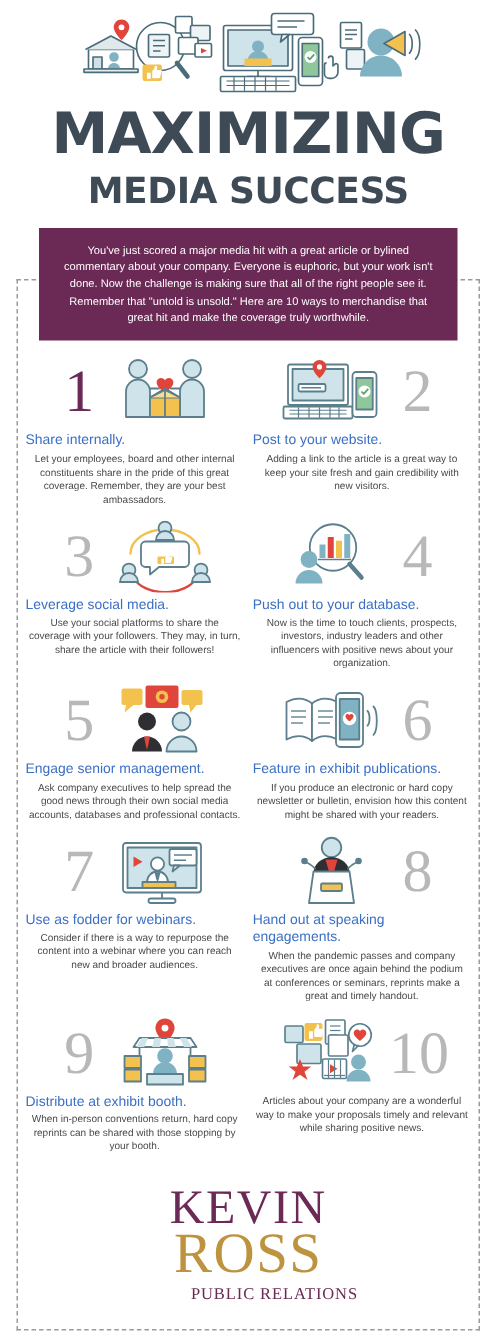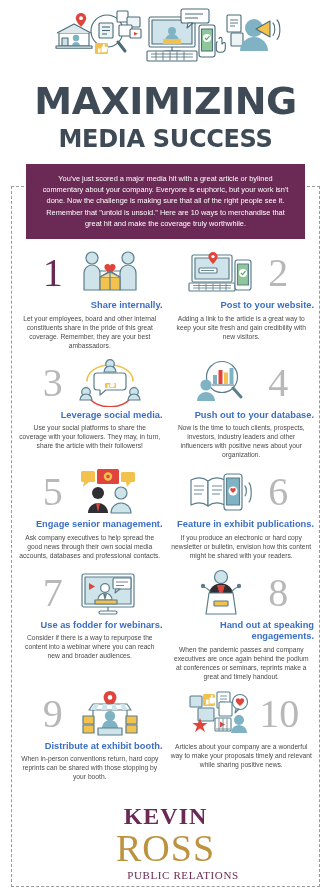--- a/index.html
+++ b/index.html
@@ -21,21 +21,20 @@
 
   
   .title-block{
     text-align:center;
     padding:2px 6px 6px 6px;
   }
   .title-line1{
     font-size:38px;line-height:38px;font-weight:bold;
     color:#3e4a56;letter-spacing:-0.5px;
     font-family:"DejaVu Sans", sans-serif;
-    margin-top:12px;
   }
   .title-line2{
     font-size:24px;line-height:38px;font-weight:bold;
     color:#3e4a56;letter-spacing:-0.3px;
     font-family:"DejaVu Sans", sans-serif;
   }
 
   
   .dashed-frame{
     position:absolute;
@@ -82,48 +81,47 @@
   .num{
     font-family:"Liberation Serif", serif;
     font-size:40px;line-height:40px;
     color:#b8b8b8;
     font-weight:normal;
     width:38px;text-align:center;flex:0 0 38px;
   }
   .num.accent{color:#6b2a55;}
   .art{width:72px;height:50px;flex:0 0 72px;display:flex;align-items:center;justify-content:center;}
   .tip-head{
-    text-align:right;
+    text-align:left;
     color:#3b6fc4;
     font-size:9.3px;
     line-height:11.5px;
-    font-weight:bold;
+    font-weight:normal;
     margin-top:1px;
   }
   .tip-body{
     text-align:center;
     color:#4a4a4a;
     font-size:6.7px;
     line-height:9px;
     margin-top:2px;
     padding:0 2px;
   }
 
   
   .footer{
     position:relative;z-index:2;
     text-align:center;
     padding-top:14px;
   }
   .logo-kevin{
     font-family:"Liberation Serif", serif;
-    font-size:24px;line-height:28px;
+    font-size:32px;line-height:28px;
     letter-spacing:1px;
     color:#6b2a55;
-    font-weight:bold;
   }
   .logo-ross{
     font-family:"Liberation Serif", serif;
     font-size:38px;line-height:34px;
     letter-spacing:1px;
     color:#bd9340;
     margin-top:1px;
   }
   .logo-tag{
     font-family:"Liberation Serif", serif;

